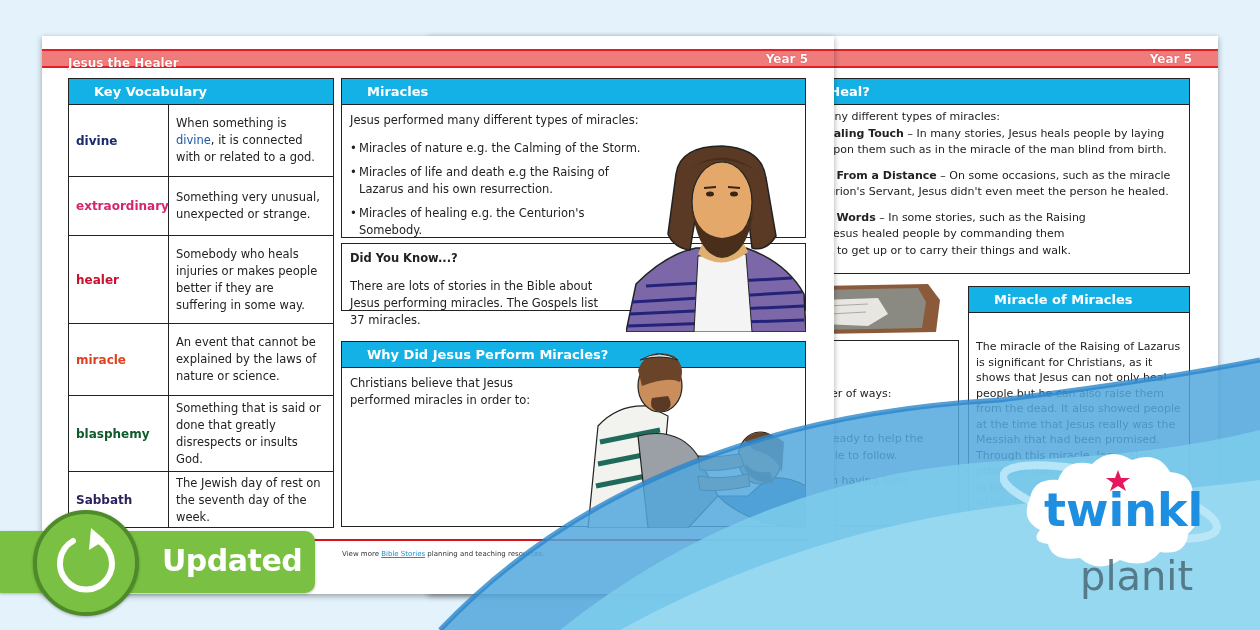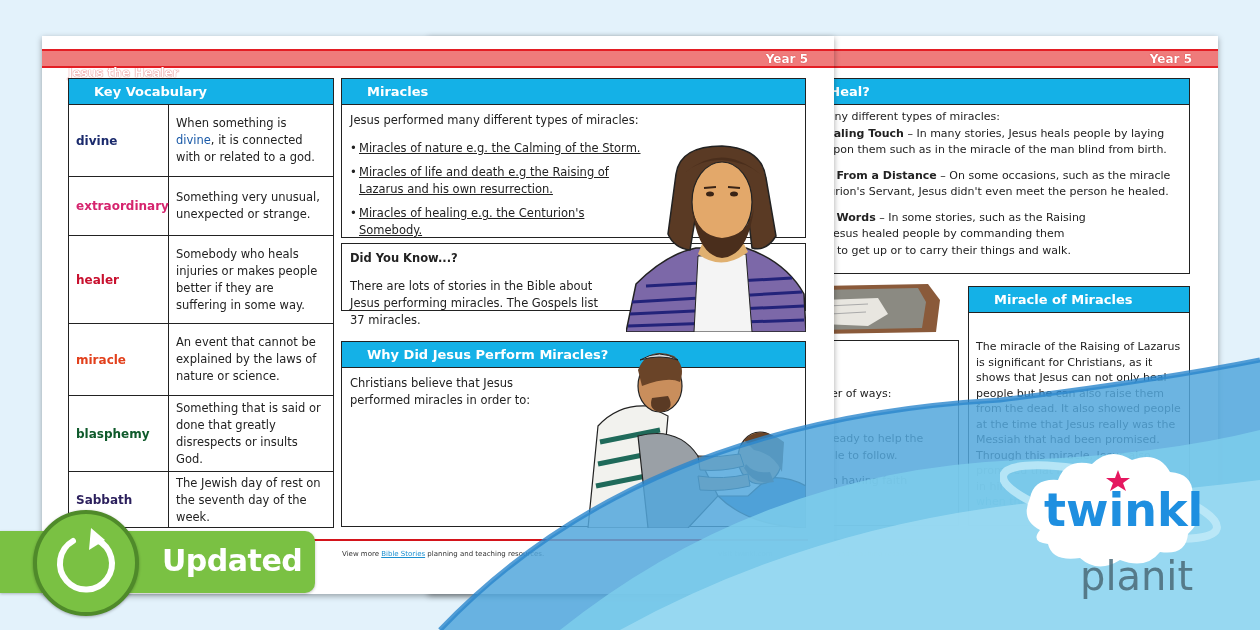--- a/index.html
+++ b/index.html
@@ -18,21 +18,21 @@
   .page-back { left: 428px; top: 36px; width: 790px; height: 558px; }
   .page-front { left: 42px; top: 36px; width: 792px; height: 558px; }
 
   .title-bar {
     position: absolute; left: 0; right: 0; top: 13px; height: 19px;
     background: #ef7b7b;
     border-top: 2px solid #e31e24;
     border-bottom: 2px solid #e31e24;
   }
   .title-bar .ttl {
-    position: absolute; left: 26px; top: 14px;
+    position: absolute; left: 26px; top: 4px;
     font-family: "DejaVu Sans", sans-serif; font-weight: bold;
     font-size: 12px; color: #fff; line-height: 16px;
     text-shadow: 0 0 1px #c00;
   }
   .title-bar .year {
     position: absolute; right: 26px; top: 0px;
     font-weight: bold; font-size: 12px; color: #fff; line-height: 16px;
     text-shadow: 0 0 1px #c00;
   }
 
@@ -189,21 +189,21 @@
     <div class="vrow" style="height:56px;">
       <div class="vterm" style="color:#2b1f5c;">Sabbath</div>
       <div class="vdef" style="display:flex;align-items:center;">The Jewish day of rest on the seventh day of the week.</div>
     </div>
   </div>
 
   <div class="box miracles">
     <div class="box-head">Miracles</div>
     <div class="txt" style="padding:7px 8px;">
       <div style="margin-bottom:11px;">Jesus performed many different types of miracles:</div>
-      <ul class="bl" style="width:260px;text-decoration:underline;">
+      <ul class="bl" style="width:260px;">
         <li style="width:300px;">Miracles of nature e.g. the Calming of the Storm.</li>
         <li>Miracles of life and death e.g the Raising of Lazarus and his own resurrection.</li>
         <li style="width:300px;">Miracles of healing e.g. the Centurion's Somebody.</li>
       </ul>
     </div>
   </div>
 
   <div class="box didyou">
     <div class="txt" style="padding:6px 8px;">
       <div style="font-weight:bold; font-size:11.5px; margin-bottom:11px;">Did You Know...?</div>

